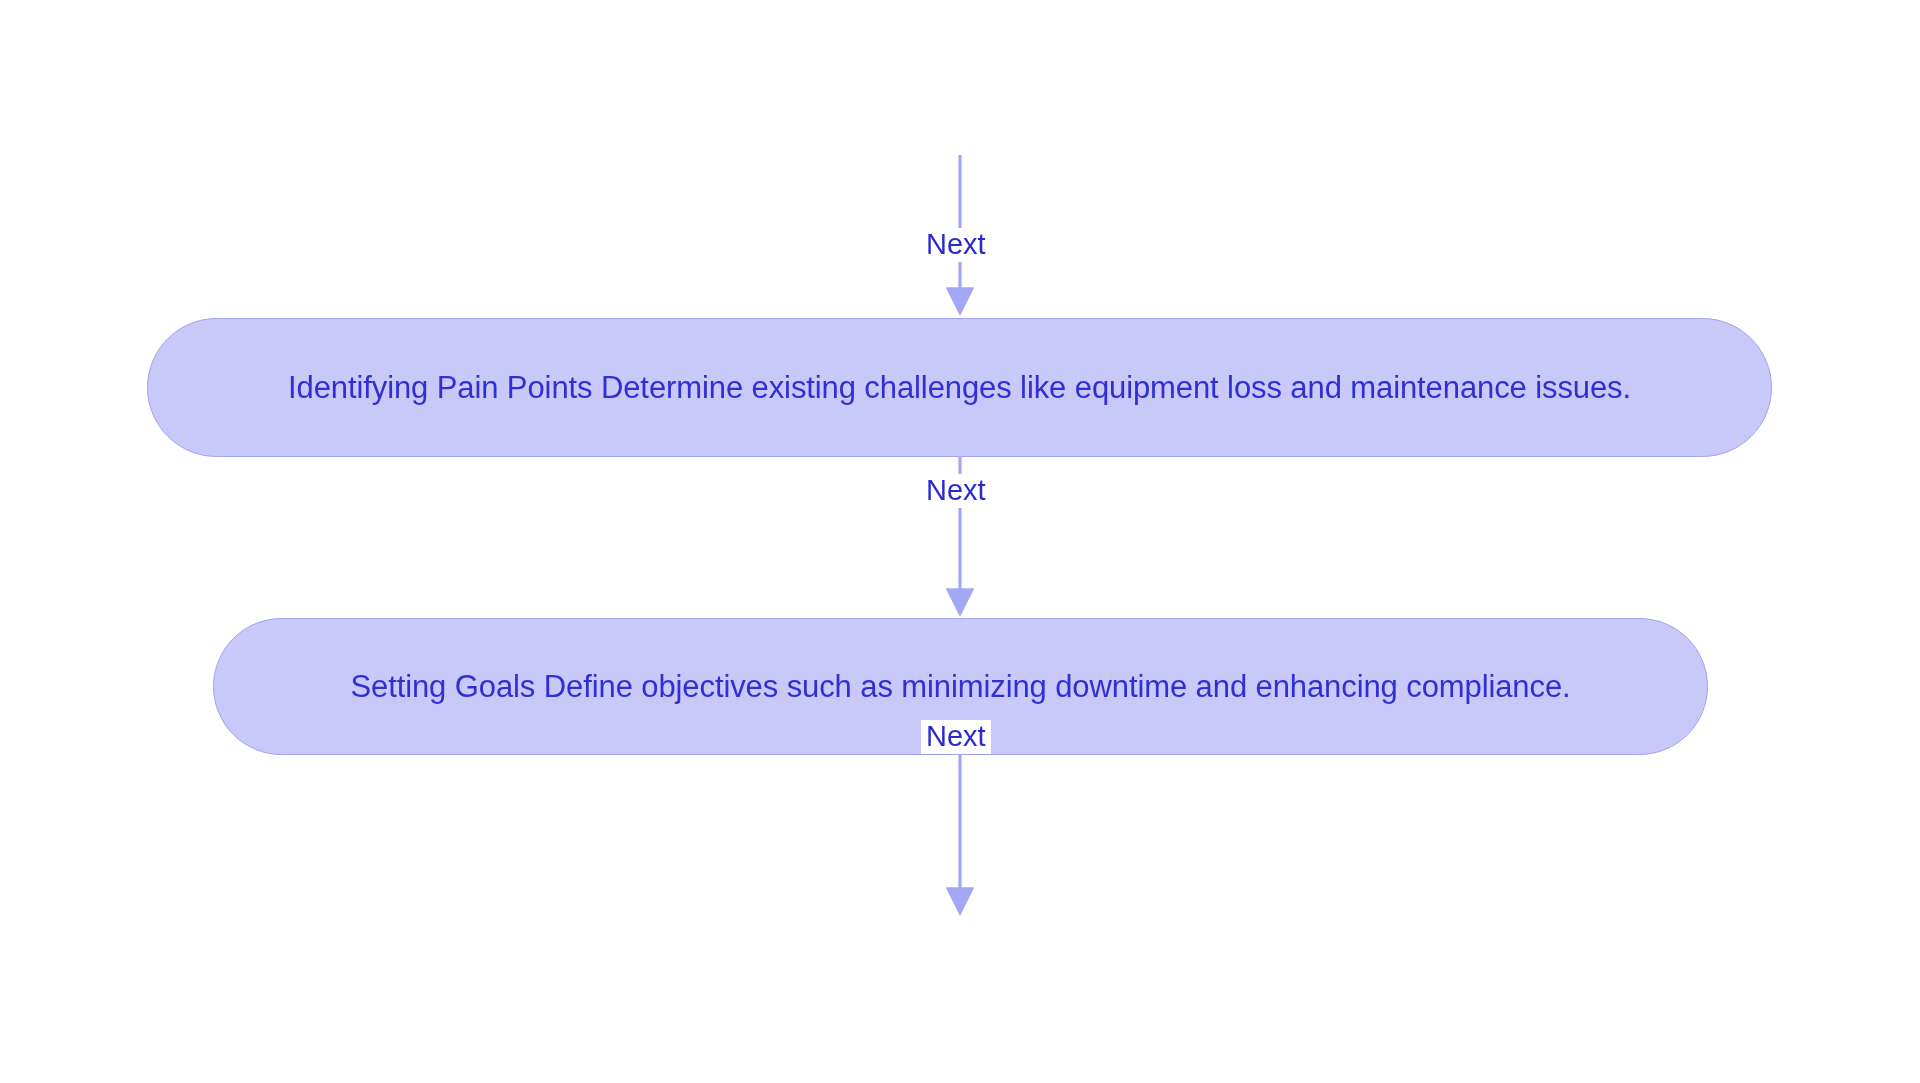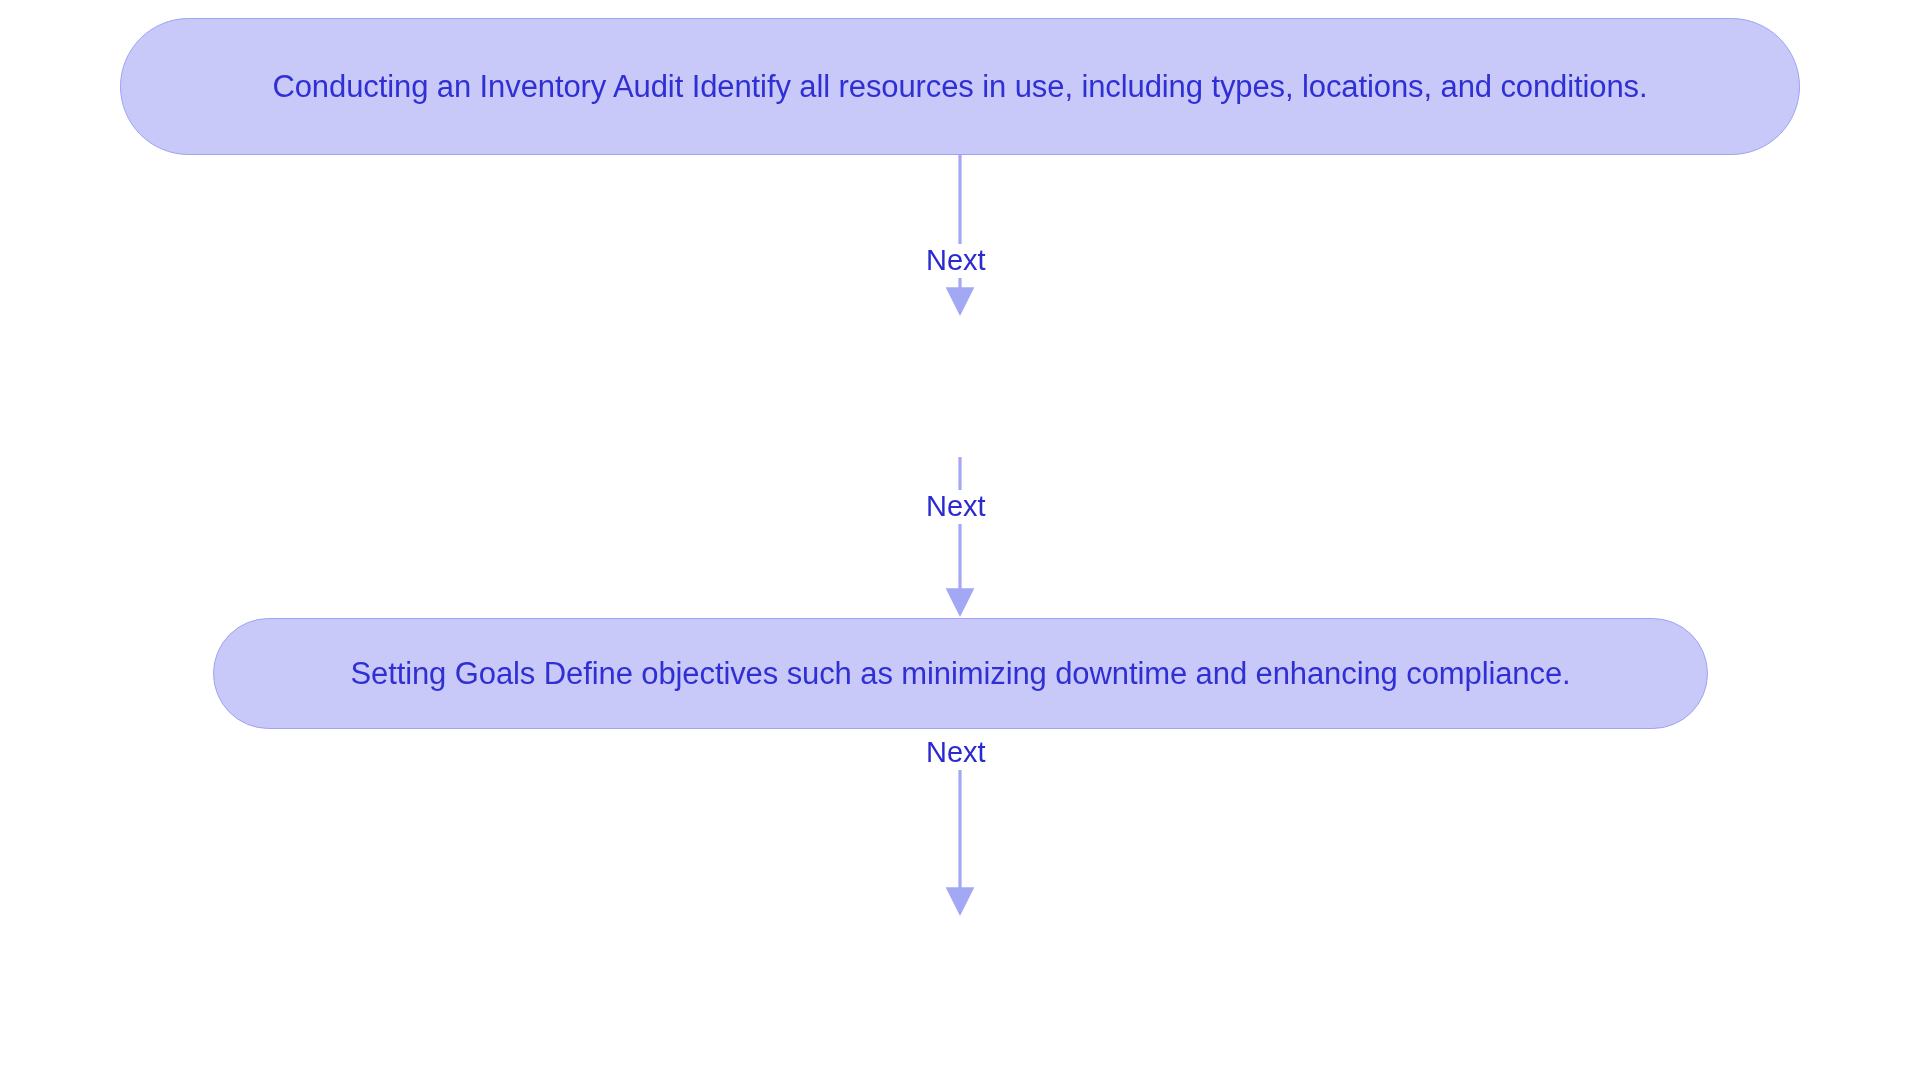--- a/index.html
+++ b/index.html
@@ -49,26 +49,25 @@
     pointer-events: none;
   }
   .edge-label {
     position: absolute;
     font-size: 29px;
     color: #2a2ad0;
     background: #ffffff;
     padding: 1px 5px;
     white-space: nowrap;
     line-height: 1.1;
-    margin-top: 16px;
   }
   
   .node-1 { left: 120px;  top: 18px;   width: 1680px; height: 137px; }
   .node-2 { left: 147px;  top: 318px;  width: 1625px; height: 139px; }
-  .node-3 { left: 213px;  top: 618px;  width: 1495px; height: 111px; }
+  .node-3 { left: 213px;  top: 618px;  width: 1495px; height: 137px; }
   .node-4 { left: 150px;  top: 918px;  width: 1620px; height: 139px; }
 
   .edge-label-1 { left: 921px; top: 228px; }
   .edge-label-2 { left: 921px; top: 474px; }
   .edge-label-3 { left: 921px; top: 720px; }
 </style>
 </head>
 <body>
 
 <div id="flowchart">
@@ -83,24 +82,24 @@
       <path d="M 960 155 L 960 300" stroke="#a3a8f5" stroke-width="3.2" fill="none" marker-end="url(#arrowhead)"></path>
     </g>
     <g>
       <path d="M 960 457 L 960 601" stroke="#a3a8f5" stroke-width="3.2" fill="none" marker-end="url(#arrowhead)"></path>
     </g>
     <g>
       <path d="M 960 755 L 960 900" stroke="#a3a8f5" stroke-width="3.2" fill="none" marker-end="url(#arrowhead)"></path>
     </g>
   </svg>
 
-  <div class="node node-1">
-    <span class="node-label">Conducting an Inventory Audit Identify all resources in use, including types, locations, and conditions.</span>
+
+  <div class="node node-2">
+    <span class="node-label">Identifying Pain Points Determine existing challenges like equipment loss and maintenance issues.</span>
   </div>
-
 
   <div class="node node-3">
     <span class="node-label">Setting Goals Define objectives such as minimizing downtime and enhancing compliance.</span>
   </div>
 
 
   <div class="edge-label edge-label-1">Next</div>
   <div class="edge-label edge-label-2">Next</div>
   <div class="edge-label edge-label-3">Next</div>
 

